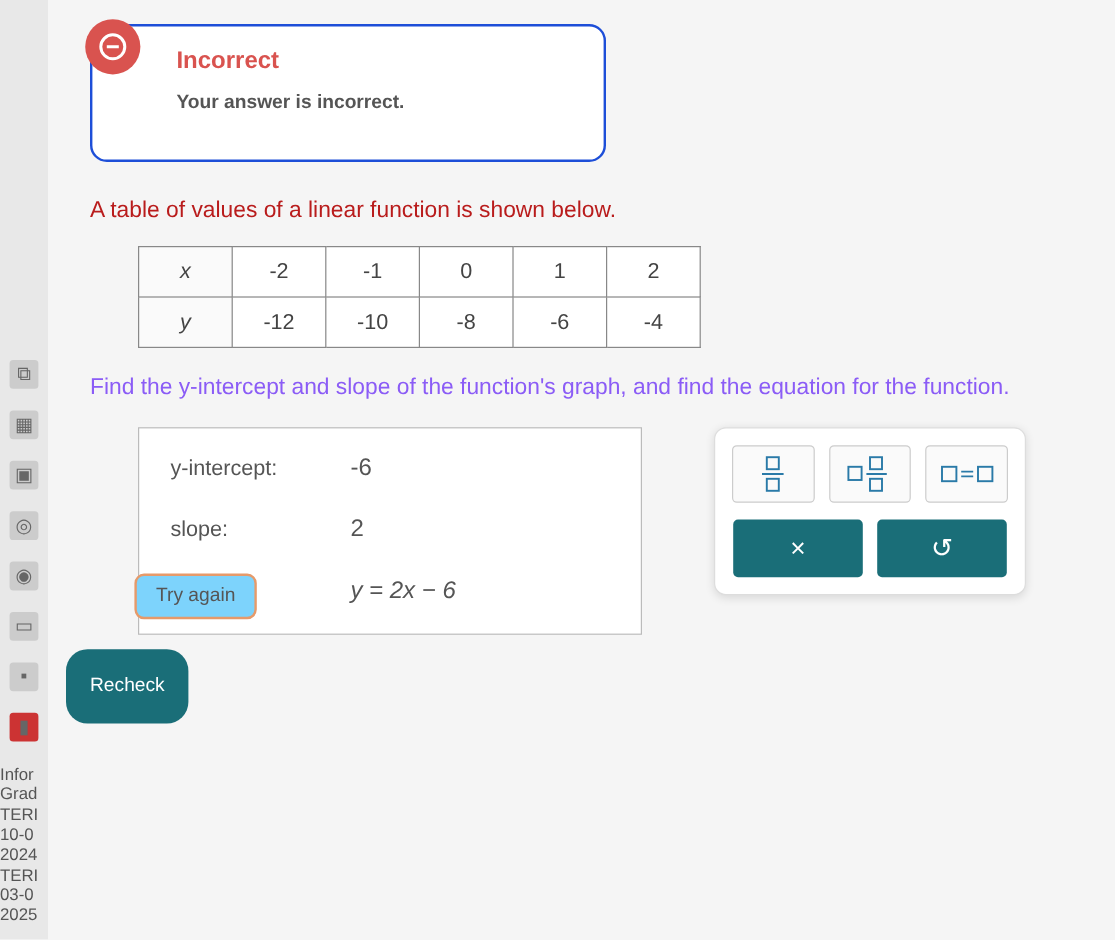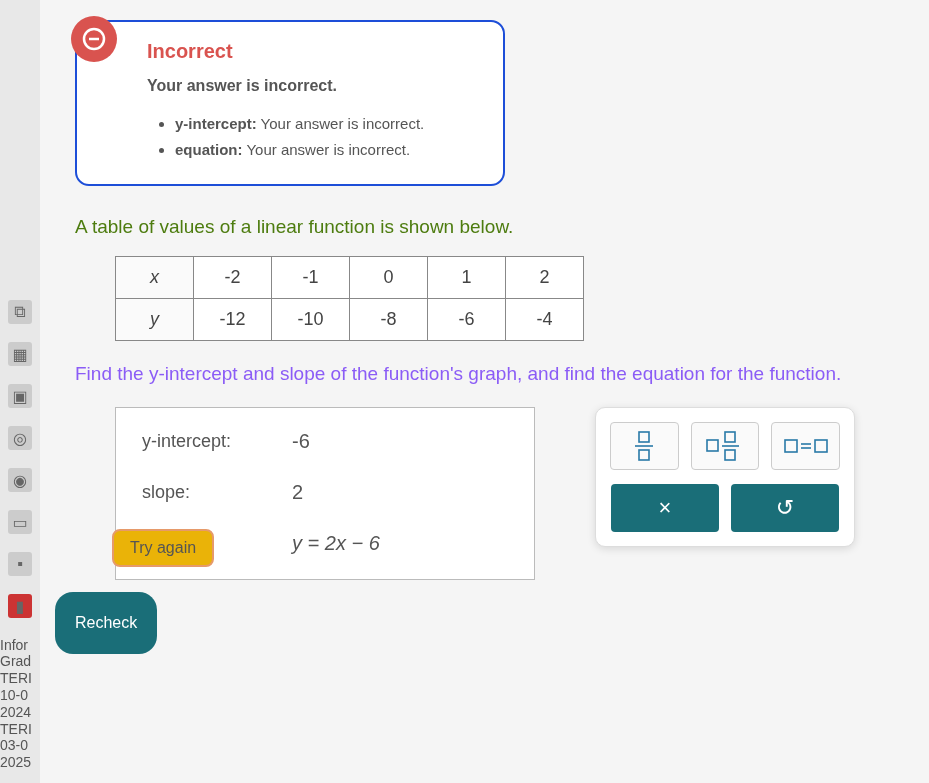--- a/index.html
+++ b/index.html
@@ -88,21 +88,21 @@
     margin-left: 28px;
     color: #555;
     font-size: 15px;
     line-height: 1.7;
   }
   .feedback-list li b { font-weight: bold; }
 
   .prompt1 {
     margin-top: 30px;
     font-size: 19px;
-    color: #4d7c0f;
+    color: #b91c1c;
   }
 
   
   .data-table {
     margin-top: 18px;
     margin-left: 40px;
     border-collapse: collapse;
   }
   .data-table td {
     border: 1px solid #888;
@@ -149,21 +149,21 @@
   .answer-line .lbl { width: 150px; }
   .answer-line .val { font-size: 20px; }
 
   .try-again {
     position: absolute;
     bottom: 12px;
     left: -4px;
     border: 2px solid #e69a6a;
     border-radius: 8px;
     padding: 8px 16px;
-    background: #eab308;
+    background: #7dd3fc;
     color: #555;
     font-size: 16px;
     cursor: pointer;
   }
 
   
   .palette {
     background: #fff;
     border: 1px solid #ddd;
     border-radius: 10px;
@@ -243,30 +243,20 @@
 
   <div class="feedback-box">
     <div class="feedback-icon">
       <svg width="26" height="26" viewBox="0 0 26 26">
         <circle cx="13" cy="13" r="10" fill="none" stroke="#fff" stroke-width="2.5"></circle>
         <line x1="8" y1="13" x2="18" y2="13" stroke="#fff" stroke-width="2.5"></line>
       </svg>
     </div>
     <div class="feedback-title">Incorrect</div>
     <div class="feedback-sub">Your answer is incorrect.</div>
-    <ul class="feedback-list">
-      <li>
-        <b>y-intercept:</b>
-        <span>Your answer is incorrect.</span>
-      </li>
-      <li>
-        <b>equation:</b>
-        <span>Your answer is incorrect.</span>
-      </li>
-    </ul>
   </div>
 
   <div class="prompt1">A table of values of a linear function is shown below.</div>
 
   <table class="data-table">
     <tbody>
         <tr>
       <td class="hdr">x</td>
       <td>-2</td>
       <td>-1</td>

